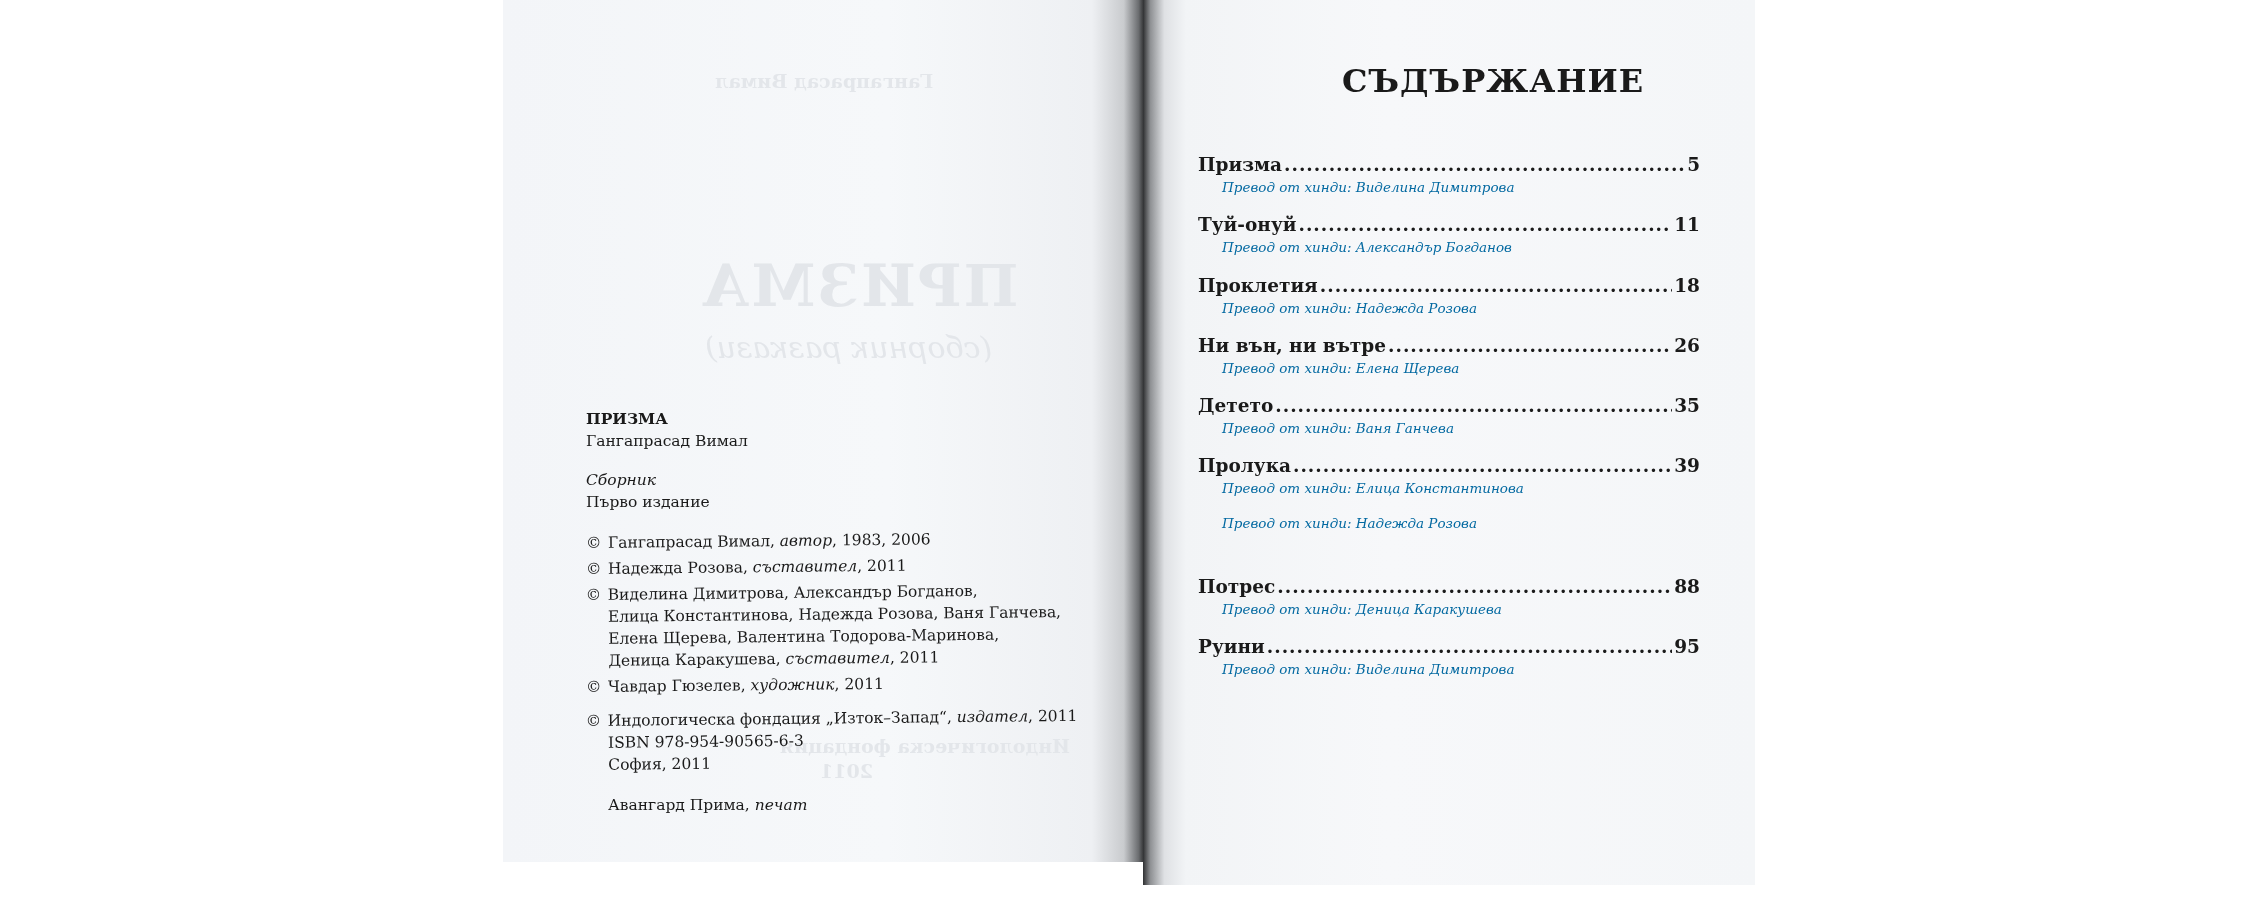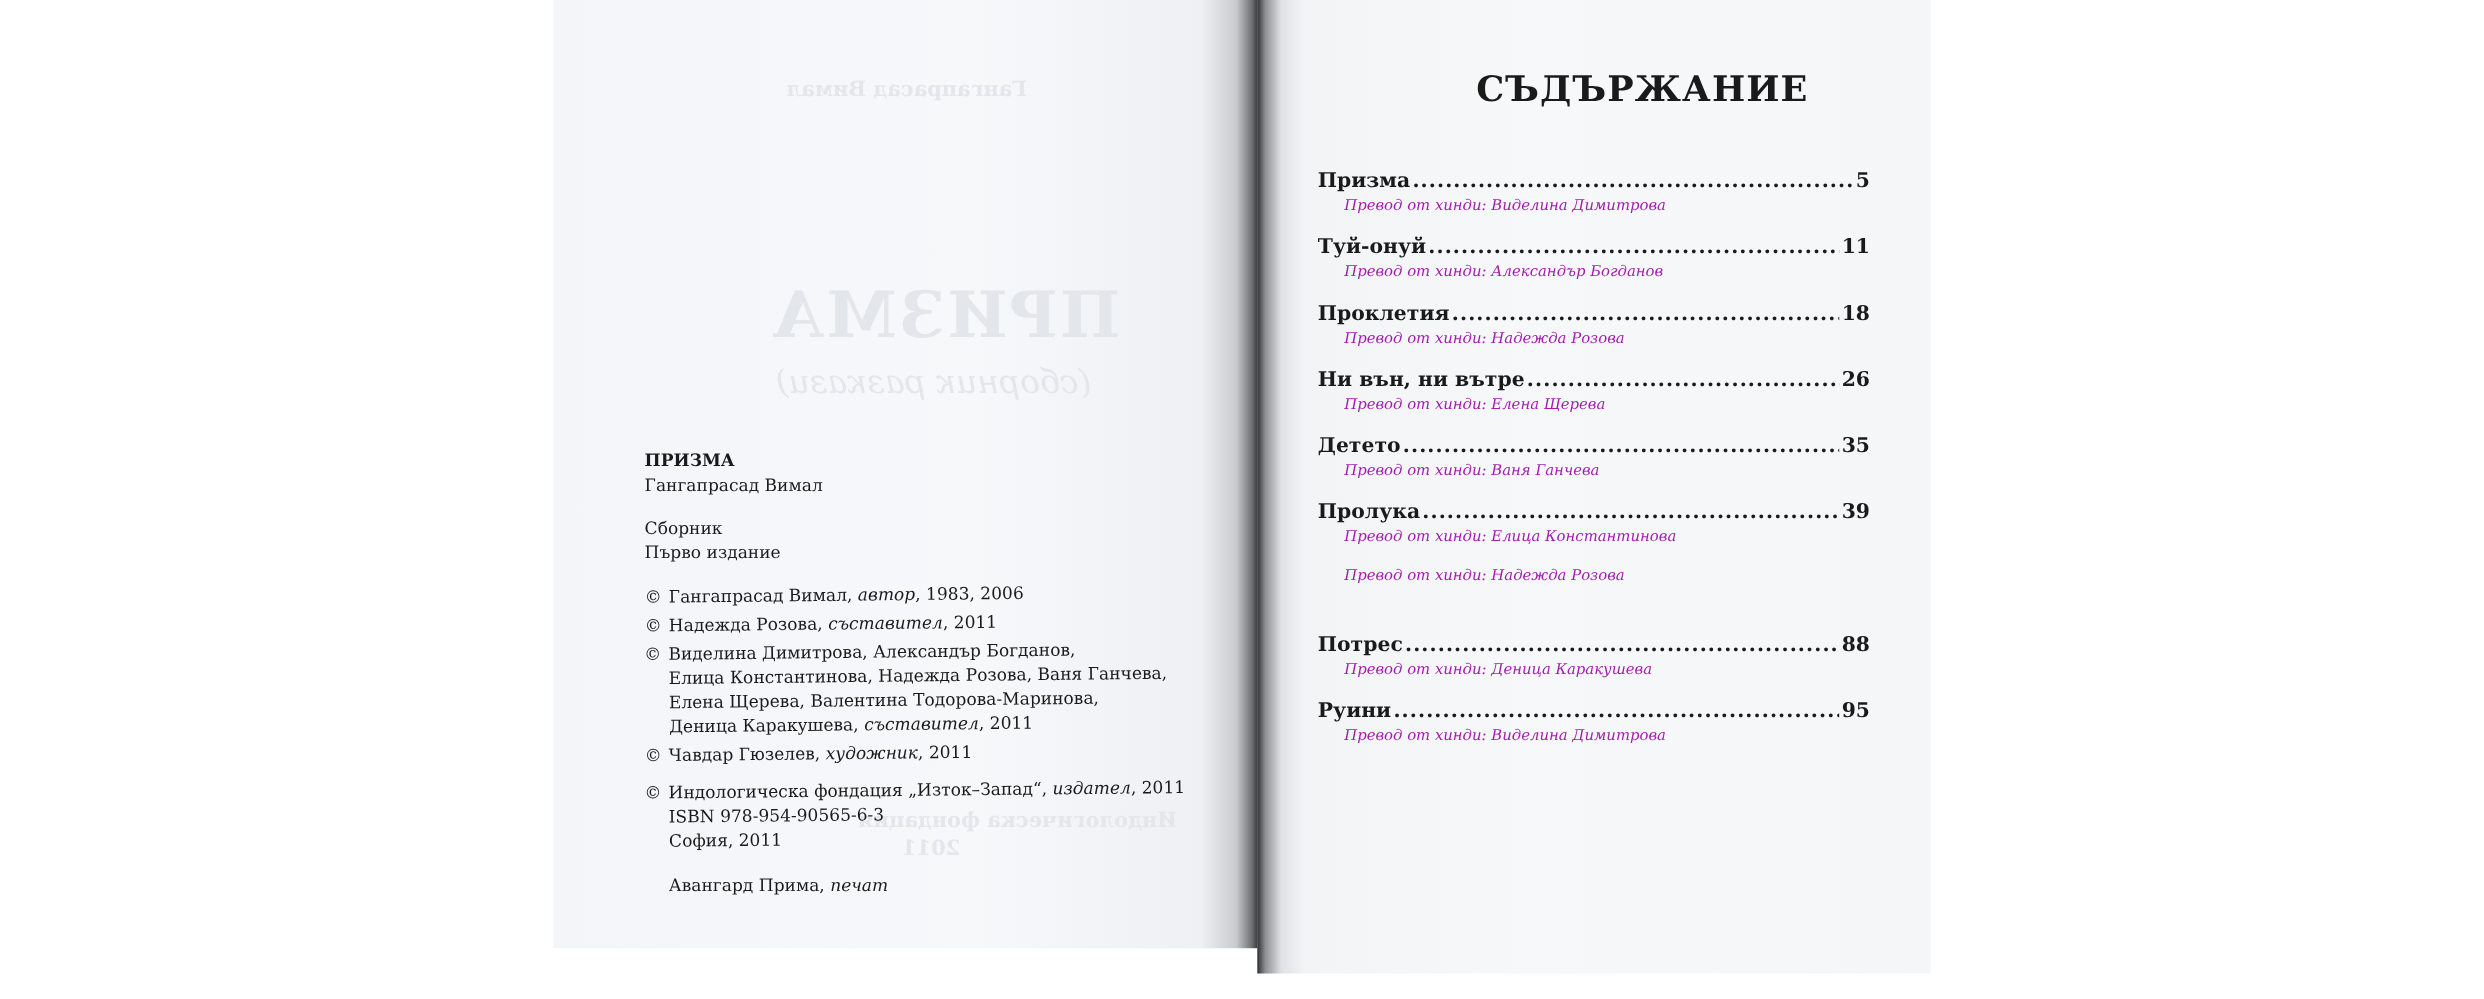--- a/index.html
+++ b/index.html
@@ -18,35 +18,35 @@
   .ghost { position:absolute; color:#e3e6ea; white-space:nowrap; }
   .ghost-author { left:715px; top:70px; font-size:19px; font-weight:bold; transform:scaleX(-1); }
   .ghost-title { left:700px; top:252px; font-size:58px; font-weight:bold; transform:scaleX(-1); letter-spacing:2px; }
   .ghost-subtitle { left:705px; top:330px; font-size:30px; font-style:italic; transform:scaleX(-1); }
   .ghost-pub { left:780px; top:735px; font-size:19px; font-weight:bold; transform:scaleX(-1); }
   .ghost-year { left:820px; top:760px; font-size:19px; font-weight:bold; transform:scaleX(-1); }
 
   .imprint { position:absolute; left:586px; top:408px; font-size:15.5px; line-height:22px; }
   .imprint .book-title { font-weight:bold; }
   .imprint .gap { height:17px; }
-  .imprint .italic { }
+  .imprint .italic { font-style:italic; }
   .copyright { display:flex; margin-bottom:4px; }
   .copyright .sym { width:22px; flex:0 0 22px; }
   .copyright .lines div { line-height:22px; }
   .imprint-rotate1 { transform:rotate(-0.6deg); transform-origin:left; }
 
   .toc-heading { position:absolute; left:1342px; top:62px; font-size:32px; font-weight:bold; letter-spacing:1px; }
   .toc { position:absolute; left:1198px; top:152px; width:502px; }
   .toc-entry { height:60.3px; }
   .toc-line { display:flex; align-items:baseline; font-size:18.5px; font-weight:bold; line-height:26px; }
   .toc-line .title { white-space:nowrap; }
   .toc-line .dots { flex:1; overflow:hidden; white-space:nowrap; margin:0 2px; letter-spacing:1px; }
   .toc-line .dots::after { content:"................................................................................................................................................"; }
   .toc-line .page { white-space:nowrap; }
-  .toc-sub { font-size:13.5px; font-style:italic; padding-left:24px; line-height:18px; color:#a21caf; }
+  .toc-sub { font-size:13.5px; font-style:italic; padding-left:24px; line-height:18px; color:#0369a1; }
 </style>
 </head>
 <body>
 
 <div class="page-left"></div>
 <div class="page-right"></div>
 
 <div class="ghost ghost-author">Гангапрасад Вимал</div>
 <div class="ghost ghost-title">ПРИЗМА</div>
 <div class="ghost ghost-subtitle">(сборник разкази)</div>

